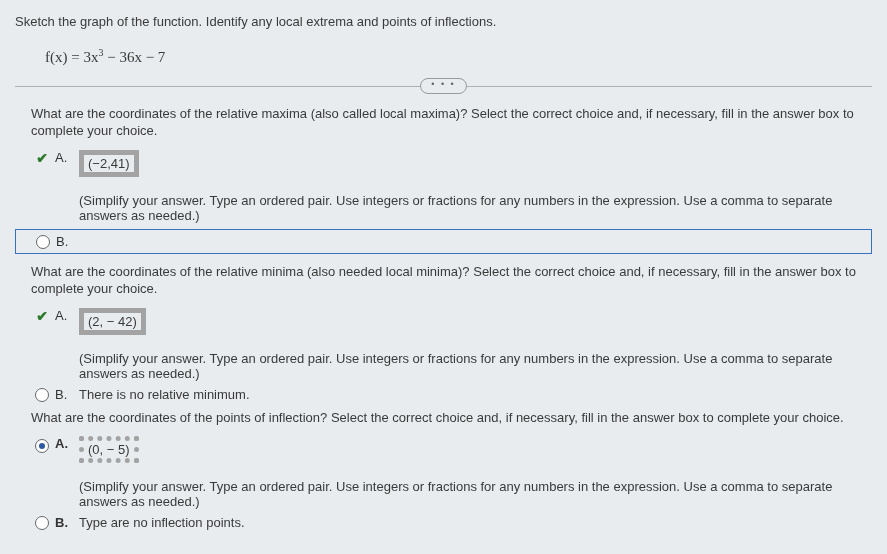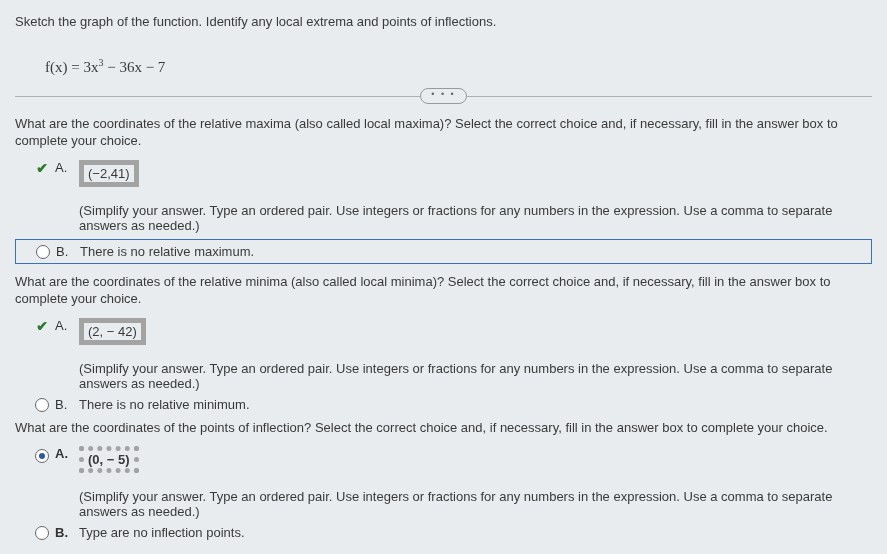--- a/index.html
+++ b/index.html
@@ -5,54 +5,54 @@
 body {
   margin: 0;
   padding: 10px 15px;
   font-family: Arial, Helvetica, sans-serif;
   font-size: 13px;
   color: #3a3a3a;
   background: #e8ecef;
   width: 887px;
   box-sizing: border-box;
 }
-.instruction { margin: 4px 0 28px 0; }
+.instruction { margin: 4px 0 18px 0; }
 .formula { margin: 6px 0 6px 30px; font-family: Liberation Serif, serif; font-size: 15px; }
 .formula sup { font-size: 10px; }
 .divider-row { display: flex; align-items: center; margin: 12px 0; }
 .divider-line { flex: 1; height: 1px; background: #b0b0b0; }
 .ellipsis-pill {
   border: 1px solid #999;
   border-radius: 10px;
   padding: 0 10px;
   height: 14px;
   line-height: 10px;
   font-size: 9px;
   letter-spacing: 2px;
   color: #666;
   background: #e8ecef;
 }
-.question { margin: 8px 0 10px 0; line-height: 1.3; }
+.question { margin: 8px 0 10px 16px; line-height: 1.3; }
 .choice-row { display: flex; align-items: flex-start; margin: 6px 0 6px 20px; }
 .choice-radio { width: 14px; height: 14px; flex-shrink: 0; margin-top: 1px; }
 .choice-check {
   width: 14px; height: 14px; flex-shrink: 0; margin-top: 1px;
   display: flex; align-items: center; justify-content: center;
   color: #2a7a2a; font-size: 14px; font-weight: bold;
 }
 .choice-letter { width: 24px; flex-shrink: 0; font-weight: normal; margin-left: 6px; color:#333; }
 .choice-body { flex: 1; }
 .answer-box {
   display: inline-block;
   border: 5px solid #a3a3a3;
   padding: 1px 4px;
   min-width: 40px;
   margin-bottom: 2px;
 }
-.answer-box.dotted { border-style: dotted; font-weight: bold; }
+.answer-box.dotted { border-style: dotted; }
 .hint { margin-top: 14px; }
 .selected-border {
   border: 1px solid #3a70c0;
   padding: 4px 6px 4px 20px;
   margin: 6px 0 10px 0;
   display: flex;
   align-items: flex-start;
 }
 .radio-circle {
   width: 12px; height: 12px; border: 1px solid #666; border-radius: 50%;
@@ -82,24 +82,23 @@
   <div class="choice-letter">A.</div>
   <div class="choice-body">
     <span class="answer-box">(−2,41)</span>
     <div class="hint">(Simplify your answer. Type an ordered pair. Use integers or fractions for any numbers in the expression. Use a comma to separate answers as needed.)</div>
   </div>
 </div>
 
 <div class="selected-border">
   <div class="choice-radio"><span class="radio-circle"></span></div>
   <div class="choice-letter">B.</div>
-  <div class="choice-body">There is no relative maximum.</div>
 </div>
 
-<div class="question">What are the coordinates of the relative minima (also called local minima)? Select the correct choice and, if necessary, fill in the answer box to complete your choice.</div>
+<div class="question">What are the coordinates of the relative minima (also needed local minima)? Select the correct choice and, if necessary, fill in the answer box to complete your choice.</div>
 
 <div class="choice-row">
   <div class="choice-check">✔</div>
   <div class="choice-letter">A.</div>
   <div class="choice-body">
     <span class="answer-box">(2, − 42)</span>
     <div class="hint">(Simplify your answer. Type an ordered pair. Use integers or fractions for any numbers in the expression. Use a comma to separate answers as needed.)</div>
   </div>
 </div>
 

